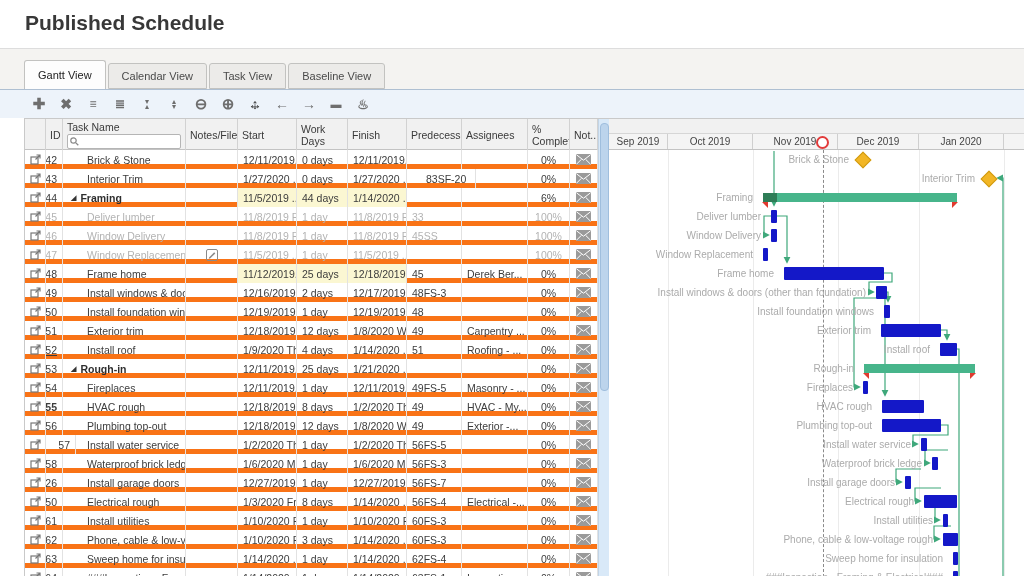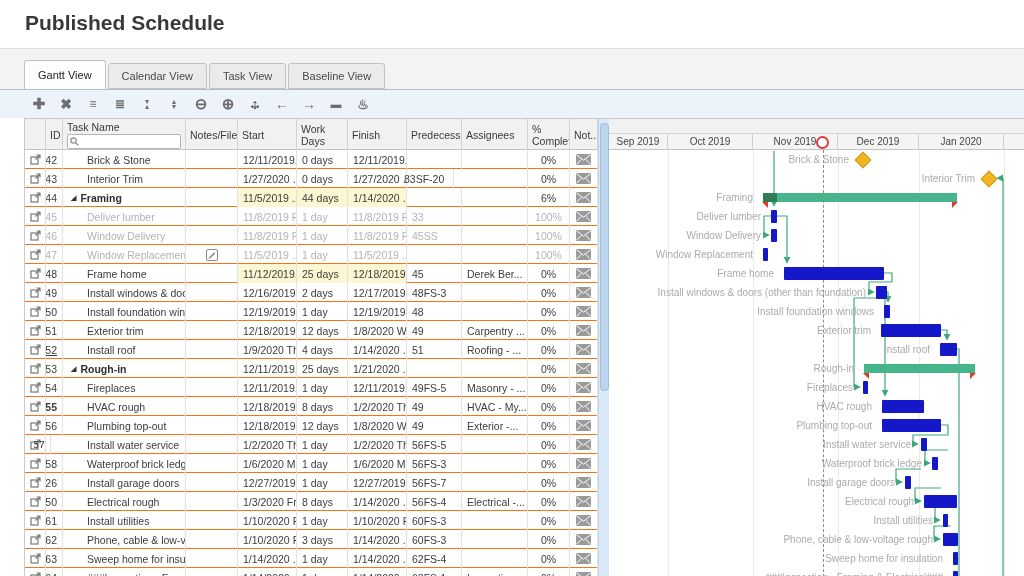--- a/index.html
+++ b/index.html
@@ -31,21 +31,21 @@
   .thead{position:absolute;left:0;top:0;height:31px;width:573px;background:#f1f1f1;border-bottom:1px solid #c3c3c3;box-sizing:border-box;}
   .hcell{position:absolute;top:0;height:31px;box-sizing:border-box;border-right:1px solid #d2d2d2;
          font-size:10.5px;color:#3a3a3a;display:flex;align-items:center;padding:0 4px;overflow:hidden;}
   .hcell.tn{flex-direction:column;align-items:flex-start;justify-content:flex-start;padding-top:2px;}
   .search-wrap{position:relative;width:114px;height:15px;margin-top:1px;}
   .search-wrap input{width:100%;height:15px;box-sizing:border-box;border:1px solid #b5b5b5;border-radius:2px;
          font-size:10px;padding:0 3px 0 15px;font-family:"Liberation Sans",sans-serif;}
   .search-wrap svg{position:absolute;left:3px;top:3px;}
   
   .tbody{position:absolute;left:0;top:31px;width:573px;height:427px;overflow:hidden;}
-  .trow{position:relative;height:19px;border-bottom:1px solid #f97316;box-sizing:border-box;}
+  .trow{position:relative;height:19px;border-bottom:5px solid #f97316;box-sizing:border-box;}
   .cell{position:absolute;top:0;height:19px;box-sizing:border-box;border-right:1px solid #e2e2e2;
         font-size:10.5px;display:flex;align-items:center;padding:0 5px;overflow:hidden;white-space:nowrap;color:#3c3c3c;}
   .trow.dim .cell{color:#b3b3b3;}
   .cell.hl{background:#fbf7d2;}
   .cell.num{justify-content:flex-end;}
   .cell.ctr{justify-content:center;}
   .cell .caret{font-size:7px;color:#333;margin-right:4px;}
   .cell.bold{font-weight:700;color:#2e2e2e;}
   .openico,.noteico,.envico{cursor:pointer;display:flex;align-items:center;justify-content:center;}
   
@@ -195,21 +195,21 @@
             </span>
           </div>
           <div class="cell num" style="left: 21px; width: 17px;">43</div>
           <div class="cell" style="left: 38px; width: 123px; padding-left: 24px;">
             <span>Interior Trim</span>
           </div>
           <div class="cell ctr" style="left: 161px; width: 52px;"></div>
           <div class="cell" style="left: 213px; width: 59px;">1/27/2020 ...</div>
           <div class="cell" style="left: 272px; width: 51px;">0 days</div>
           <div class="cell" style="left: 323px; width: 59px;">1/27/2020 ...</div>
-          <div class="cell" style="left: 374px; width: 55px;">83SF-20</div>
+          <div class="cell" style="left: 396px; width: 55px;">83SF-20</div>
           <div class="cell" style="left: 437px; width: 66px;"></div>
           <div class="cell ctr" style="left: 503px; width: 42px;">0%</div>
           <div class="cell ctr" style="left: 545px; width: 28px;">
             <span class="envico">
               <svg width="15" height="11" viewBox="0 0 15 11">
                 <rect width="15" height="11" rx="1" fill="#9a9a9a"></rect>
                 <path d="M0.5,0.8 L7.5,6.2 L14.5,0.8 M0.5,10.2 L5.3,5.4 M14.5,10.2 L9.7,5.4" stroke="#fff" stroke-width="1" fill="none"></path>
               </svg>
             </span>
           </div>
@@ -602,21 +602,21 @@
         </div>
         <div class="trow">
           <div class="cell ctr" style="left: 0px; width: 21px;">
             <span class="openico">
               <svg width="11" height="11" viewBox="0 0 11 11">
                 <rect x="1" y="3" width="7" height="7" fill="none" stroke="#777" stroke-width="1.2"></rect>
                 <path d="M5.5 5.5 L10 1 M6.5 1 H10 V4.5" fill="none" stroke="#777" stroke-width="1.2"></path>
               </svg>
             </span>
           </div>
-          <div class="cell num" style="left: 9px; width: 17px; font-family: Liberation Mono, monospace;">57</div>
+          <div class="cell num" style="left: 34px; width: 17px;">57</div>
           <div class="cell" style="left: 38px; width: 123px; padding-left: 24px;">
             <span>Install water service</span>
           </div>
           <div class="cell ctr" style="left: 161px; width: 52px;"></div>
           <div class="cell" style="left: 213px; width: 59px;">1/2/2020 Thu</div>
           <div class="cell" style="left: 272px; width: 51px;">1 day</div>
           <div class="cell" style="left: 323px; width: 59px;">1/2/2020 Thu</div>
           <div class="cell" style="left: 382px; width: 55px;">56FS-5</div>
           <div class="cell" style="left: 437px; width: 66px;"></div>
           <div class="cell ctr" style="left: 503px; width: 42px;">0%</div>

